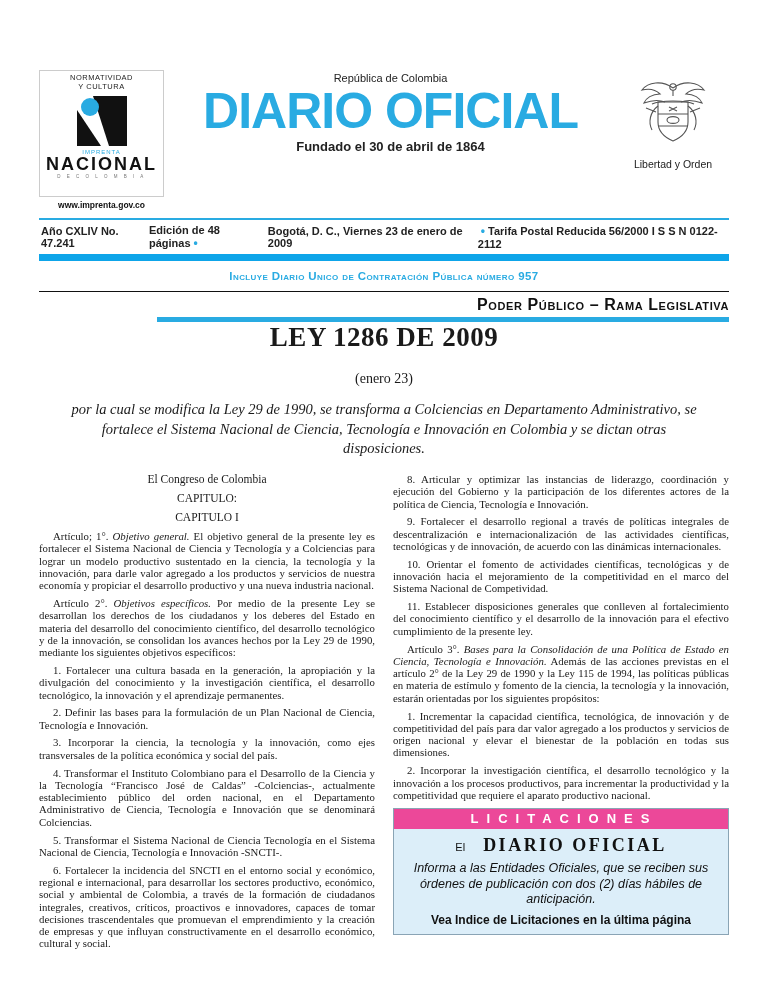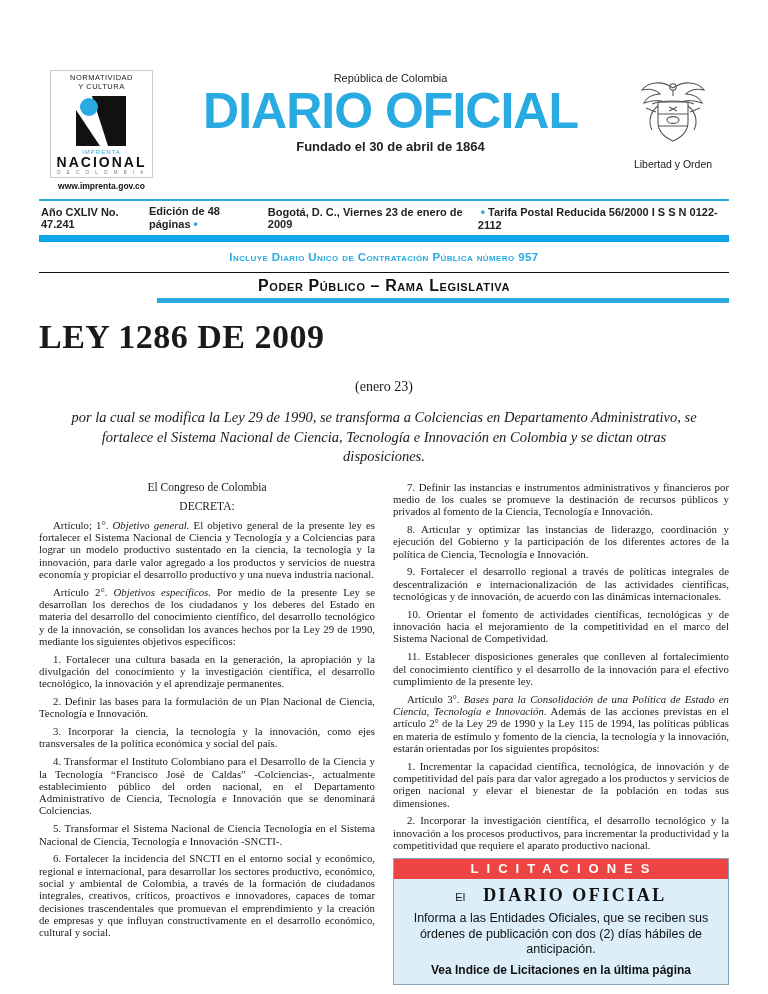--- a/index.html
+++ b/index.html
@@ -2,73 +2,73 @@
 <html><head>
 <meta charset="utf-8">
 <style>
   html,body{margin:0;padding:0;background:#ffffff;}
   body{width:768px;height:994px;position:relative;font-family:"Liberation Serif",serif;color:#1a1a1a;}
   .page{width:690px;margin:0 auto;padding-top:70px;}
 
   
   .masthead{display:flex;align-items:flex-start;}
   .logo-left{width:125px;flex:0 0 auto;text-align:center;font-family:"Liberation Sans",sans-serif;}
-  .logo-box{border:1px solid #cccccc;padding:3px 6px 2px;display:inline-block;}
+  .logo-box{border:1px solid #cccccc;padding:3px 6px 17px;display:inline-block;}
   .norm-line{font-size:7.5px;letter-spacing:.5px;line-height:1.15;color:#222;}
   .mark{margin:3px auto 0;display:block;}
   .imprenta{font-size:6px;color:#29abe2;letter-spacing:1px;margin-top:1px;}
-  .nacional{font-size:14px;font-weight:bold;letter-spacing:2px;color:#111;line-height:1;}
+  .nacional{font-size:18px;font-weight:bold;letter-spacing:2px;color:#111;line-height:1;}
   .decolombia{font-size:4.5px;letter-spacing:2.5px;color:#777;margin-top:1px;}
   .weblink{font-size:8.5px;font-weight:bold;color:#111;margin-top:3px;}
   .mast-center{flex:1 1 auto;text-align:center;font-family:"Liberation Sans",sans-serif;padding-top:2px;}
   .republic{font-size:11px;color:#222;}
   .big-title{font-size:50px;font-weight:bold;color:#29abe2;letter-spacing:-1px;line-height:1.02;margin-top:2px;}
   .founded{font-size:13px;font-weight:bold;color:#222;margin-top:2px;}
   .logo-right{width:112px;flex:0 0 auto;text-align:center;font-family:"Liberation Sans",sans-serif;padding-top:8px;}
   .arms-caption{font-size:10.5px;color:#222;margin-top:2px;}
 
   
   .meta-bar{margin-top:8px;border-top:2px solid #29abe2;border-bottom:7px solid #0ea5e9;
     display:flex;justify-content:space-between;align-items:center;
     font-family:"Liberation Sans",sans-serif;font-size:11px;font-weight:bold;color:#222;
     padding:4px 2px 4px 2px;}
   .bullet{color:#29abe2;font-size:12px;padding:0 3px;}
 
   
   .includes-line{text-align:center;margin-top:9px;font-family:"Liberation Sans",sans-serif;
     font-size:11.5px;font-weight:bold;color:#29abe2;font-variant:small-caps;letter-spacing:.4px;}
   .black-rule{border:0;border-top:1.5px solid #111;margin:9px 0 0 0;}
-  .section-header{text-align:center;font-family:"Liberation Sans",sans-serif;font-size:16px;
+  .section-header{text-align:right;font-family:"Liberation Sans",sans-serif;font-size:16px;
     font-weight:bold;color:#111;font-variant:small-caps;letter-spacing:.6px;margin-top:4px;}
   .cyan-bar{height:5px;background:#29abe2;margin-top:3px;margin-left:118px;}
 
   
-  .law-title{font-size:34px;font-weight:bold;letter-spacing:.5px;margin-top:15px;}
+  .law-title{text-align:center;font-size:27px;font-weight:bold;letter-spacing:.5px;margin-top:0;}
   .law-date{text-align:center;font-size:14px;margin-top:7px;}
   .epigraph{text-align:center;font-style:italic;font-size:14.5px;line-height:1.35;
     max-width:640px;margin:13px auto 0;}
 
   
   .columns{display:flex;gap:18px;margin-top:14px;}
   .col{width:336px;flex:0 0 auto;}
   .head-line{text-align:center;font-size:11.5px;margin-bottom:7px;}
   .sub-head{text-align:center;font-size:11.5px;font-weight:bold;margin-bottom:6px;}
   .para{font-size:10.8px;line-height:1.14;text-align:justify;text-indent:14px;margin-bottom:5.5px;}
   .para .it{font-style:italic;}
 
   
   .licita-box{margin-top:7px;border:1px solid #8aa4b5;background:#dceef9;text-align:center;
     font-family:"Liberation Sans",sans-serif;padding-bottom:7px;}
-  .licita-header{background:#ef4444;color:#ffffff;font-size:13px;font-weight:bold;
+  .licita-header{background:#ec4899;color:#ffffff;font-size:13px;font-weight:bold;
     letter-spacing:8px;padding:2px 0 3px 6px;}
   .licita-brand{margin-top:6px;}
   .licita-el{font-size:11px;color:#111;margin-right:18px;}
   .licita-name{font-family:"Liberation Serif",serif;font-size:18px;font-weight:bold;
     letter-spacing:2.5px;color:#111;}
-  .licita-line1{font-size:12.5px;color:#111;line-height:1.25;margin:5px 14px 0;}
+  .licita-line1{font-size:12.5px;color:#111;line-height:1.25;margin:5px 14px 0;font-style:italic;}
   .licita-line2{font-size:12px;font-weight:bold;color:#111;margin-top:5px;}
 </style>
 </head>
 <body>
 
 <div class="page">
 
   <header class="masthead">
     <div class="logo-left">
       <div class="logo-box">
@@ -133,36 +133,36 @@
   <div class="cyan-bar"></div>
 
   <main>
     <h1 class="law-title">LEY 1286 DE 2009</h1>
     <div class="law-date">(enero 23)</div>
     <div class="epigraph">por la cual se modifica la Ley 29 de 1990, se transforma a Colciencias en Departamento Administrativo, se fortalece el Sistema Nacional de Ciencia, Tecnología e Innovación en Colombia y se dictan otras disposiciones.</div>
 
     <div class="columns">
       <div class="col">
         <div class="head-line">El Congreso de Colombia</div>
-        <div class="head-line">DECRETA:</div>
+        <div class="head-line">CAPITULO:</div>
+        <div class="head-line">CAPITULO I</div>
         <div>
             <div class="para"><span>Artículo; 1°. </span><span class="it">Objetivo general.</span><span> El objetivo general de la presente ley es fortalecer el Sistema Nacional de Ciencia y Tecnología y a Colciencias para lograr un modelo productivo sustentado en la ciencia, la tecnología y la innovación, para darle valor agregado a los productos y servicios de nuestra economía y propiciar el desarrollo productivo y una nueva industria nacional.</span></div>
             <div class="para"><span>Artículo 2°. </span><span class="it">Objetivos específicos.</span><span> Por medio de la presente Ley se desarrollan los derechos de los ciudadanos y los deberes del Estado en materia del desarrollo del conocimiento científico, del desarrollo tecnológico y de la innovación, se consolidan los avances hechos por la Ley 29 de 1990, mediante los siguientes objetivos específicos:</span></div>
             <div class="para"><span>1. Fortalecer una cultura basada en la generación, la apropiación y la divulgación del conocimiento y la investigación científica, el desarrollo tecnológico, la innovación y el aprendizaje permanentes.</span></div>
             <div class="para"><span>2. Definir las bases para la formulación de un Plan Nacional de Ciencia, Tecnología e Innovación.</span></div>
             <div class="para"><span>3. Incorporar la ciencia, la tecnología y la innovación, como ejes transversales de la política económica y social del país.</span></div>
             <div class="para"><span>4. Transformar el Instituto Colombiano para el Desarrollo de la Ciencia y la Tecnología “Francisco José de Caldas” -Colciencias-, actualmente establecimiento público del orden nacional, en el Departamento Administrativo de Ciencia, Tecnología e Innovación que se denominará Colciencias.</span></div>
             <div class="para"><span>5. Transformar el Sistema Nacional de Ciencia Tecnología en el Sistema Nacional de Ciencia, Tecnología e Innovación -SNCTI-.</span></div>
             <div class="para"><span>6. Fortalecer la incidencia del SNCTI en el entorno social y económico, regional e internacional, para desarrollar los sectores productivo, económico, social y ambiental de Colombia, a través de la formación de ciudadanos integrales, creativos, críticos, proactivos e innovadores, capaces de tomar decisiones trascendentales que promuevan el emprendimiento y la creación de empresas y que influyan constructivamente en el desarrollo económico, cultural y social.</span></div>
           </div>
       </div>
 
       <div class="col">
         <div>
-            <div class="para"><span>7. Definir las instancias e instrumentos administrativos y financieros por medio de los cuales se promueve la destinación de recursos públicos y privados al fomento de la Ciencia, Tecnología e Innovación.</span></div>
             <div class="para"><span>8. Articular y optimizar las instancias de liderazgo, coordinación y ejecución del Gobierno y la participación de los diferentes actores de la política de Ciencia, Tecnología e Innovación.</span></div>
             <div class="para"><span>9. Fortalecer el desarrollo regional a través de políticas integrales de descentralización e internacionalización de las actividades científicas, tecnológicas y de innovación, de acuerdo con las dinámicas internacionales.</span></div>
             <div class="para"><span>10. Orientar el fomento de actividades científicas, tecnológicas y de innovación hacia el mejoramiento de la competitividad en el marco del Sistema Nacional de Competividad.</span></div>
             <div class="para"><span>11. Establecer disposiciones generales que conlleven al fortalecimiento del conocimiento científico y el desarrollo de la innovación para el efectivo cumplimiento de la presente ley.</span></div>
             <div class="para"><span>Artículo 3°. </span><span class="it">Bases para la Consolidación de una Política de Estado en Ciencia, Tecnología e Innovación.</span><span> Además de las acciones previstas en el artículo 2° de la Ley 29 de 1990 y la Ley 115 de 1994, las políticas públicas en materia de estímulo y fomento de la ciencia, la tecnología y la innovación, estarán orientadas por los siguientes propósitos:</span></div>
             <div class="para"><span>1. Incrementar la capacidad científica, tecnológica, de innovación y de competitividad del país para dar valor agregado a los productos y servicios de origen nacional y elevar el bienestar de la población en todas sus dimensiones.</span></div>
             <div class="para"><span>2. Incorporar la investigación científica, el desarrollo tecnológico y la innovación a los procesos productivos, para incrementar la productividad y la competitividad que requiere el aparato productivo nacional.</span></div>
           </div>
 
         <div class="licita-box">

